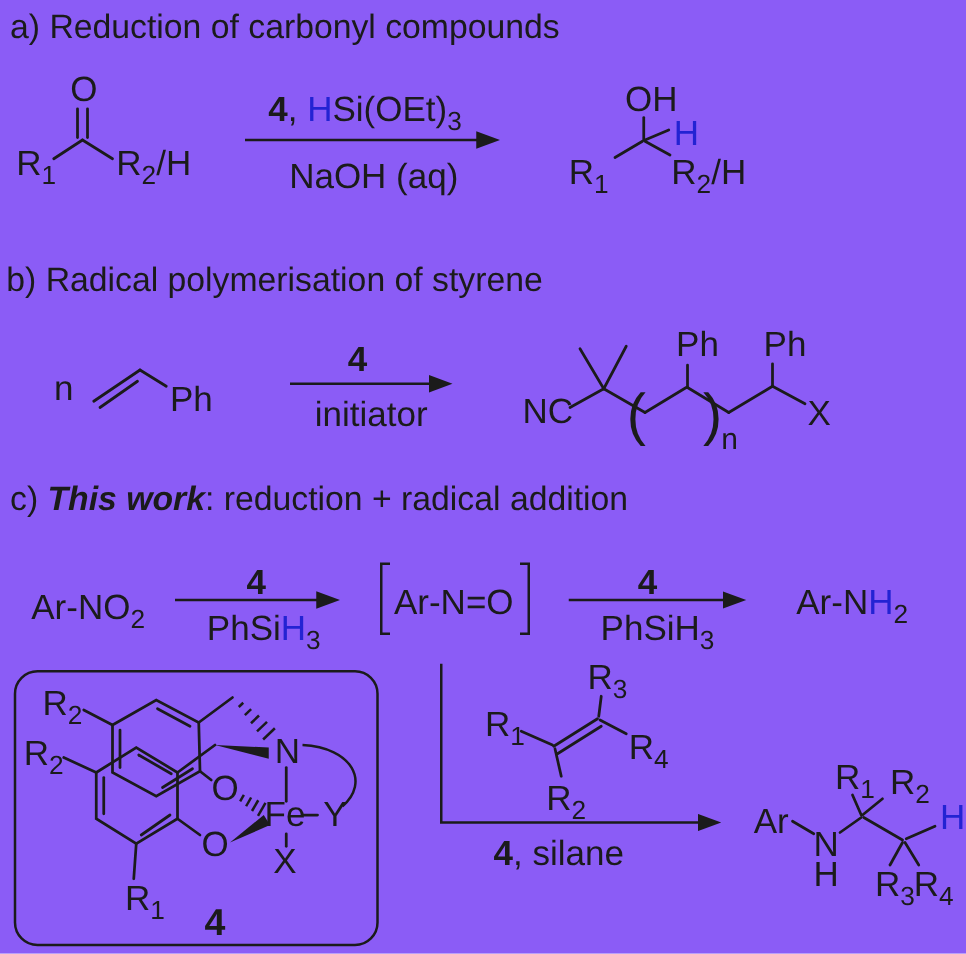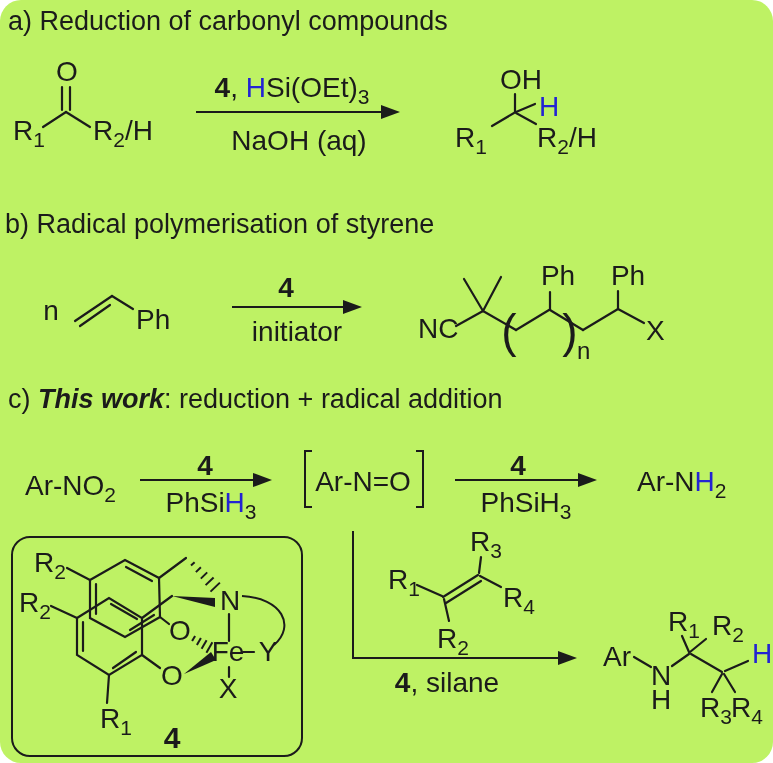--- a/index.html
+++ b/index.html
@@ -1,16 +1,16 @@
 <!DOCTYPE html>
 <html><head>
 <meta charset="utf-8">
 <style>
   html,body{margin:0;padding:0;background:#ffffff;}
-  .page{position:relative;width:773px;height:763px;background:#bef264;overflow:hidden;border-radius:21px;}
+  .page{position:relative;width:773px;height:763px;background:#8b5cf6;overflow:hidden;}
   svg text{font-family:"Liberation Sans","DejaVu Sans",sans-serif;fill:#1b1b1b;}
   .title{font-size:27px;}
   .lbl{font-size:28px;}
   .sub{font-size:21px;}
   .b{font-weight:bold;}
   .bi{font-weight:bold;font-style:italic;}
   .blue{fill:#2323d3;}
   .paren{font-size:46px;}
   .small{font-size:24px;}
   .big{font-size:30px;}

